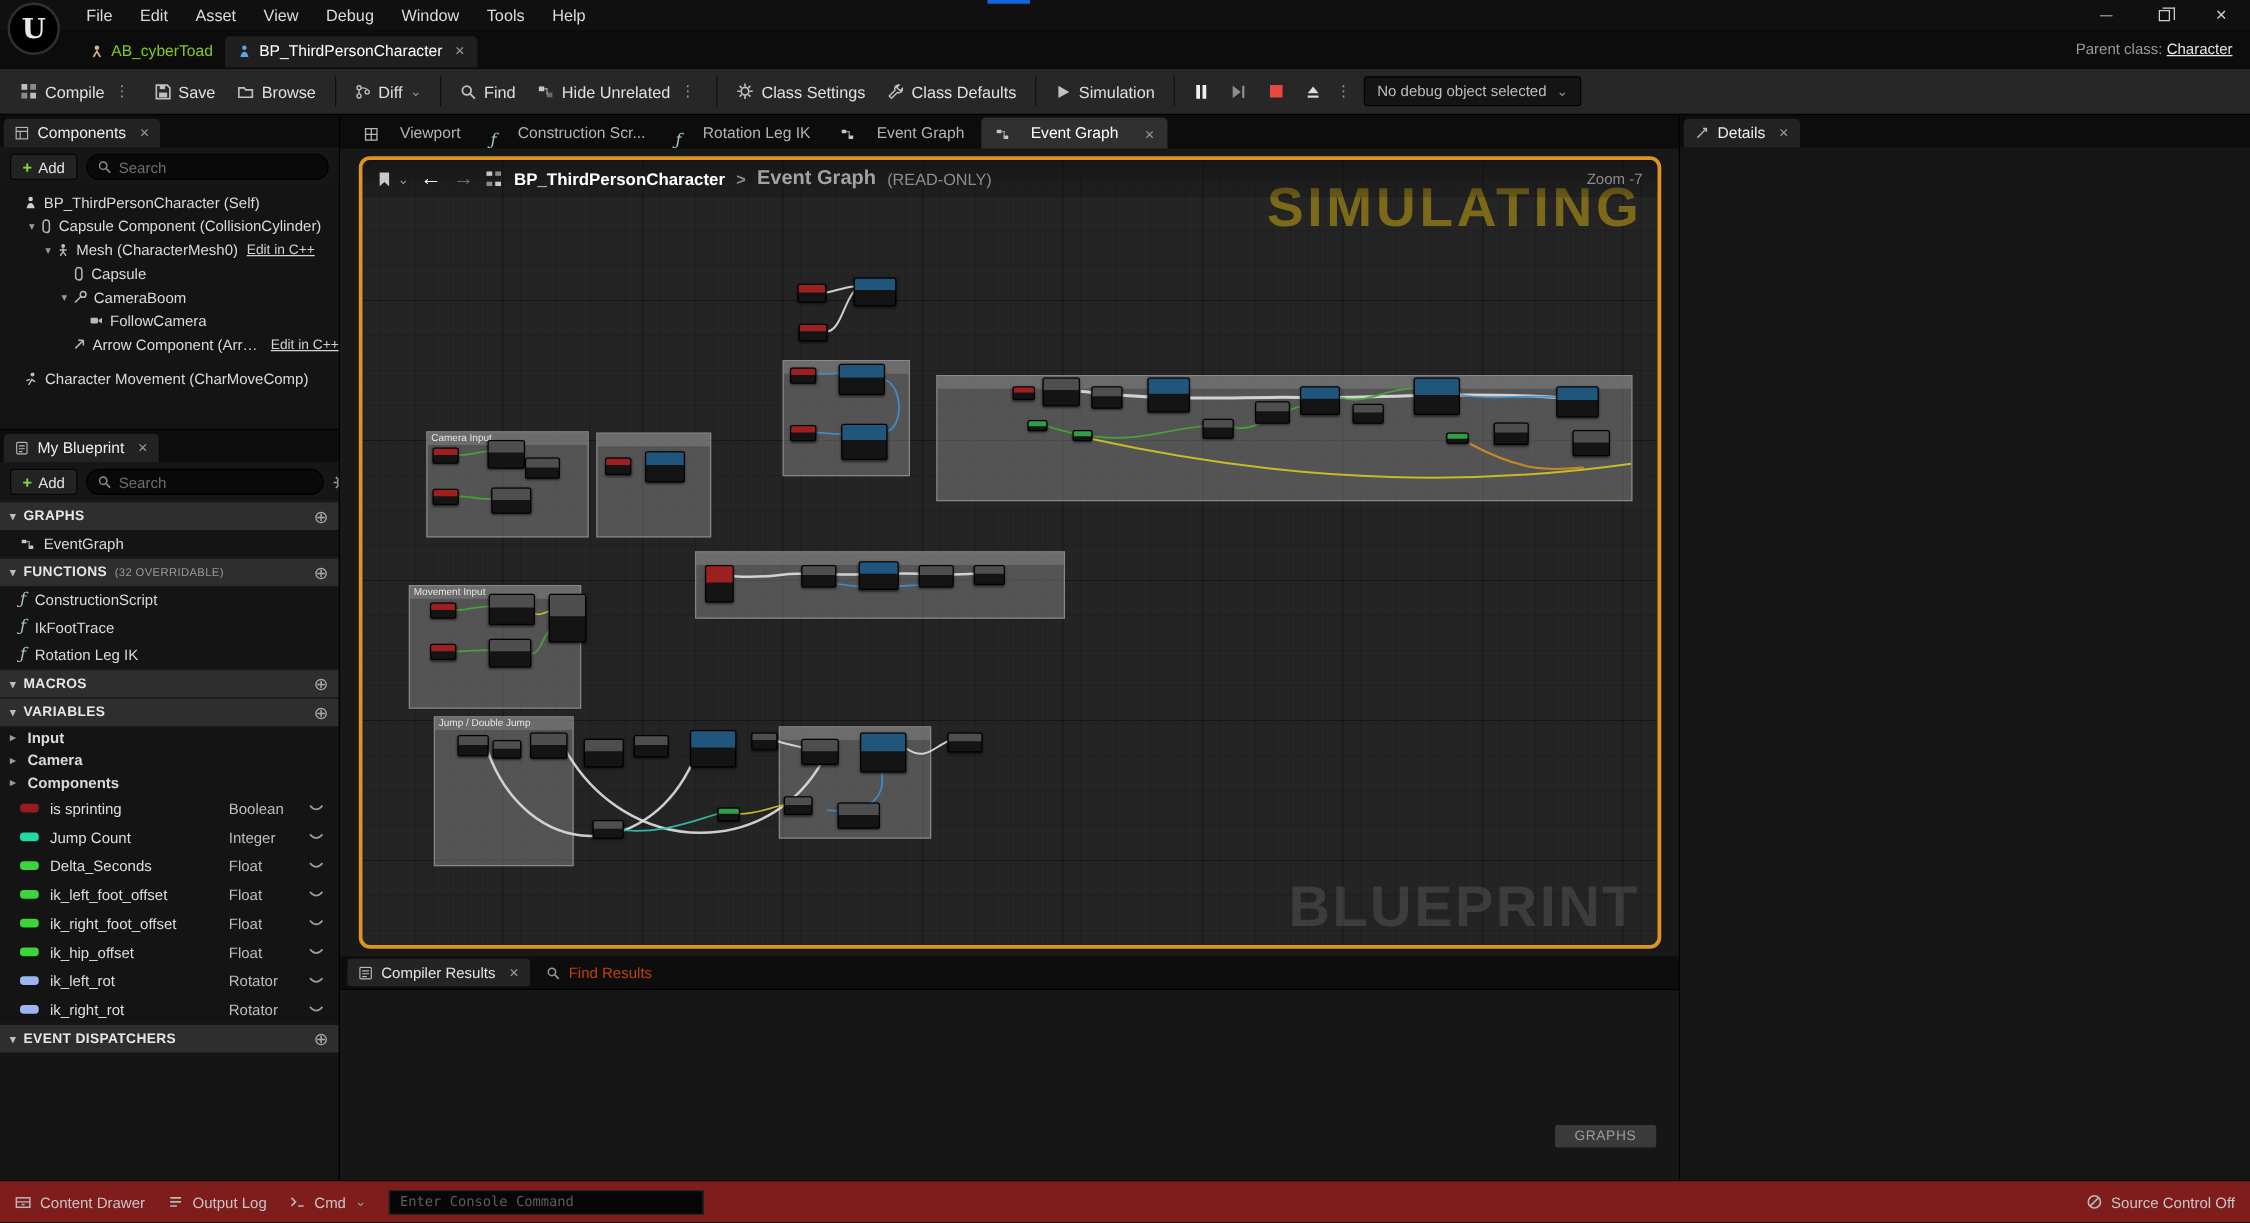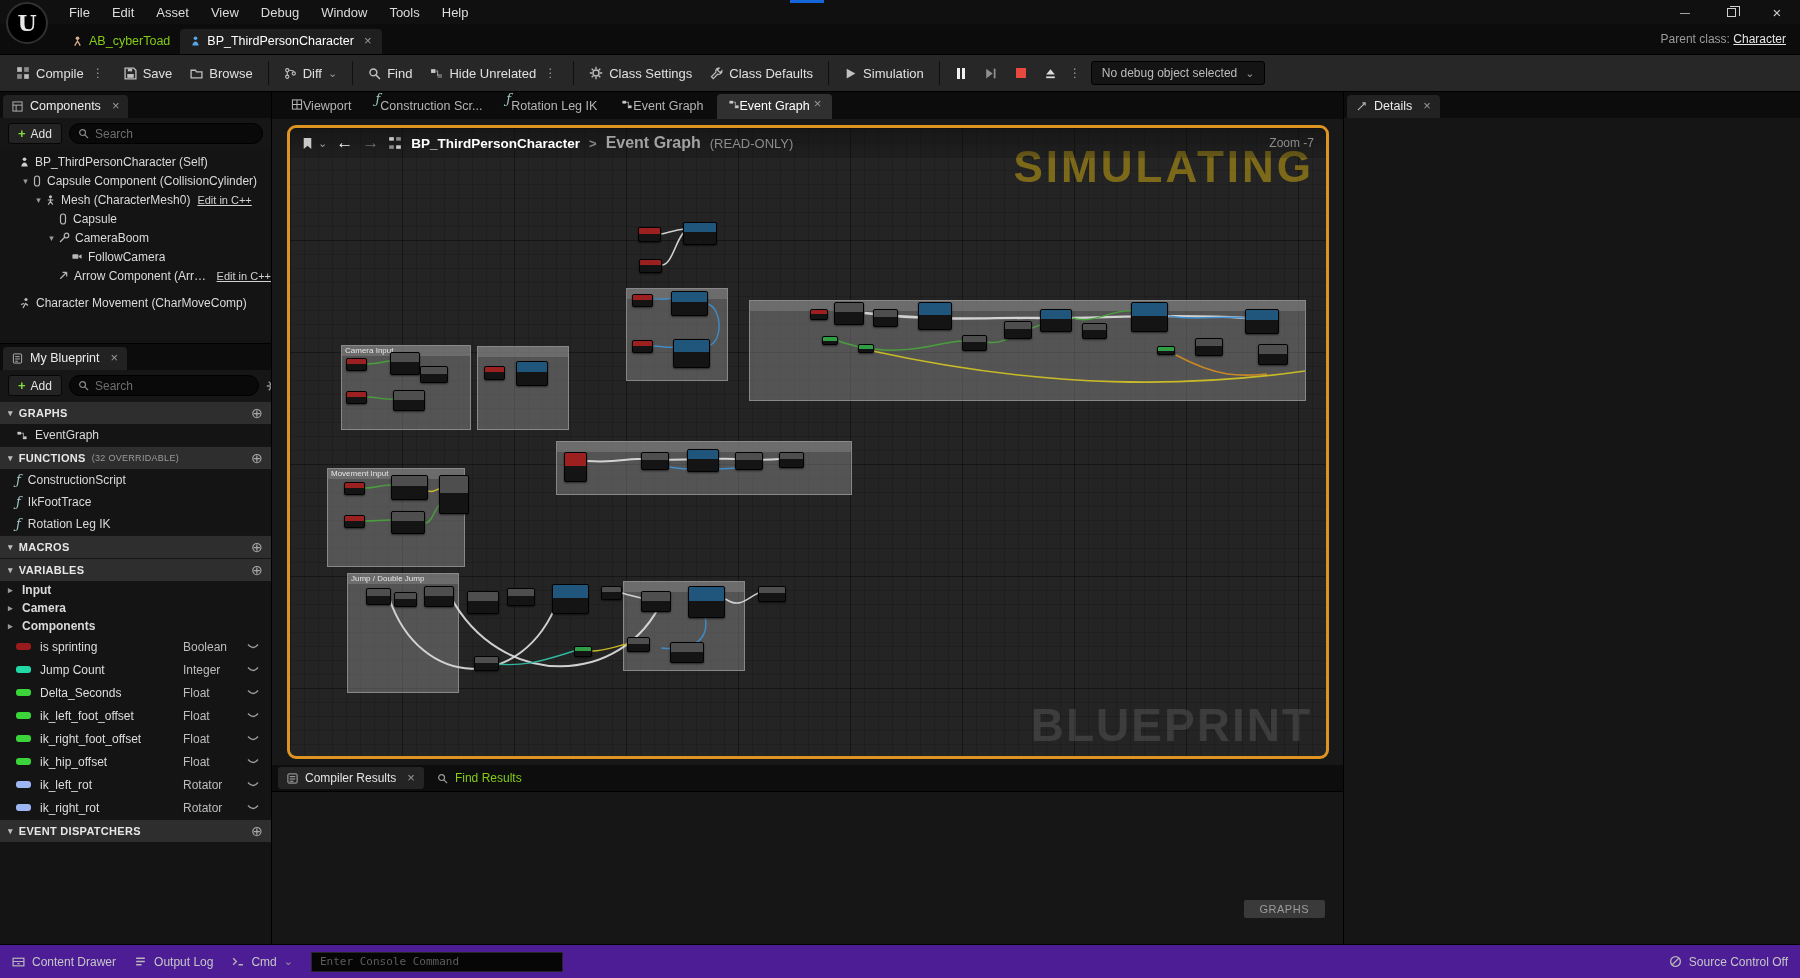--- a/index.html
+++ b/index.html
@@ -70,21 +70,21 @@
   .fn-ic{font-family:"DejaVu Serif",serif;font-style:italic;color:#9fc6c2;font-size:13px;line-height:0}
   .var-row{display:flex;align-items:center;height:23px;padding:0 10px 0 16px;font-size:12px}
   .var-pill{width:15px;height:7px;border-radius:3px;margin-right:9px;flex:none}
   .var-name{flex:1;color:#dedede}
   .var-type{width:64px;color:#bdbdbd}
   .eye{color:#8a8a8a;width:14px}
 
   
   .center-col{flex:1;display:flex;flex-direction:column;background:#151515;min-width:0}
   .gtabs{height:27px;display:flex;align-items:flex-end;background:#0c0c0c;padding-left:8px;gap:2px;flex:none}
-  .gtab{display:flex;align-items:flex-start;gap:0;padding:5px 11px 6px;font-size:12.5px;color:#b4b4b4;border-radius:4px 4px 0 0;white-space:nowrap}
+  .gtab{display:flex;align-items:flex-end;gap:17px;padding:5px 11px 6px;font-size:12.5px;color:#b4b4b4;border-radius:4px 4px 0 0;white-space:nowrap}
   .gtab.active{background:#303030;color:#fff}
   .graph-wrap{flex:1;position:relative;background:#181818;padding:6px 14px 6px 15px;min-height:0}
   .canvas{position:relative;width:100%;height:100%;border:3px solid #de9422;border-radius:9px;overflow:hidden;
     background-color:#242424;
     background-image:
       linear-gradient(rgba(0,0,0,.30) 1px,transparent 1px),
       linear-gradient(90deg,rgba(0,0,0,.30) 1px,transparent 1px),
       linear-gradient(rgba(0,0,0,.13) 1px,transparent 1px),
       linear-gradient(90deg,rgba(0,0,0,.13) 1px,transparent 1px);
     background-size:112px 112px,112px 112px,14px 14px,14px 14px}
@@ -104,30 +104,30 @@
   .comments-layer{z-index:2}
   .nodes-layer{z-index:4}
   .wires{position:absolute;inset:0;z-index:3;width:100%;height:100%}
   .gcomment{position:absolute;background:rgba(158,158,158,.40);border:1px solid rgba(200,200,200,.45)}
   .gcomment .cl{display:block;font-size:8px;color:#e6e6e6;background:rgba(125,125,125,.6);height:10px;line-height:10px;padding:0 3px;white-space:nowrap;overflow:hidden}
   .gnode{position:absolute;background:#141414;border:1px solid #020202;border-radius:2px;box-shadow:0 1px 2px rgba(0,0,0,.55)}
   .gnode .hd{height:45%;min-height:4px;border-radius:1px 1px 0 0}
 
   .results-tabs{height:26px;background:#0d0d0d;display:flex;align-items:center;gap:4px;padding:0 6px;flex:none}
   .rtab{display:flex;align-items:center;gap:7px;background:#242424;padding:4px 9px;font-size:12px;color:#e4e4e4;border-radius:3px}
-  .rtab.plain{background:transparent;color:#84cc16}
+  .rtab.plain{background:transparent;color:#c2410c}
   .results-body{height:153px;background:#161616;border-top:1px solid #000;position:relative;flex:none}
   .clear-btn{position:absolute;right:18px;bottom:26px;background:#3a3a3a;color:#9c9c9c;font-size:11px;letter-spacing:.5px;padding:3px 16px;border-radius:2px}
 
   
   .right-col{width:457px;flex:none;background:#121212;border-left:1px solid #000;display:flex;flex-direction:column}
   .details-body{flex:1;background:#151515}
 
   
-  .statusbar{height:34px;background:#4c1d95;border-top:1px solid #000;display:flex;align-items:center;gap:18px;padding:0 12px;flex:none}
+  .statusbar{height:34px;background:#7f1d1d;border-top:1px solid #000;display:flex;align-items:center;gap:18px;padding:0 12px;flex:none}
   .sb-item{display:flex;align-items:center;gap:7px;font-size:12px;color:#c6c6c6}
   .console-input{width:252px;height:20px;background:#060606;border:1px solid #262626;color:#9a9a9a;font-family:"DejaVu Sans Mono",monospace;font-size:11px;padding:0 8px;outline:none}
   .console-input::placeholder{color:#5d5d5d}
   .sb-right{margin-left:auto;display:flex;align-items:center;gap:7px;font-size:12px;color:#c6c6c6}
 </style>
 </head>
 <body>
 
 <div class="app">
 

